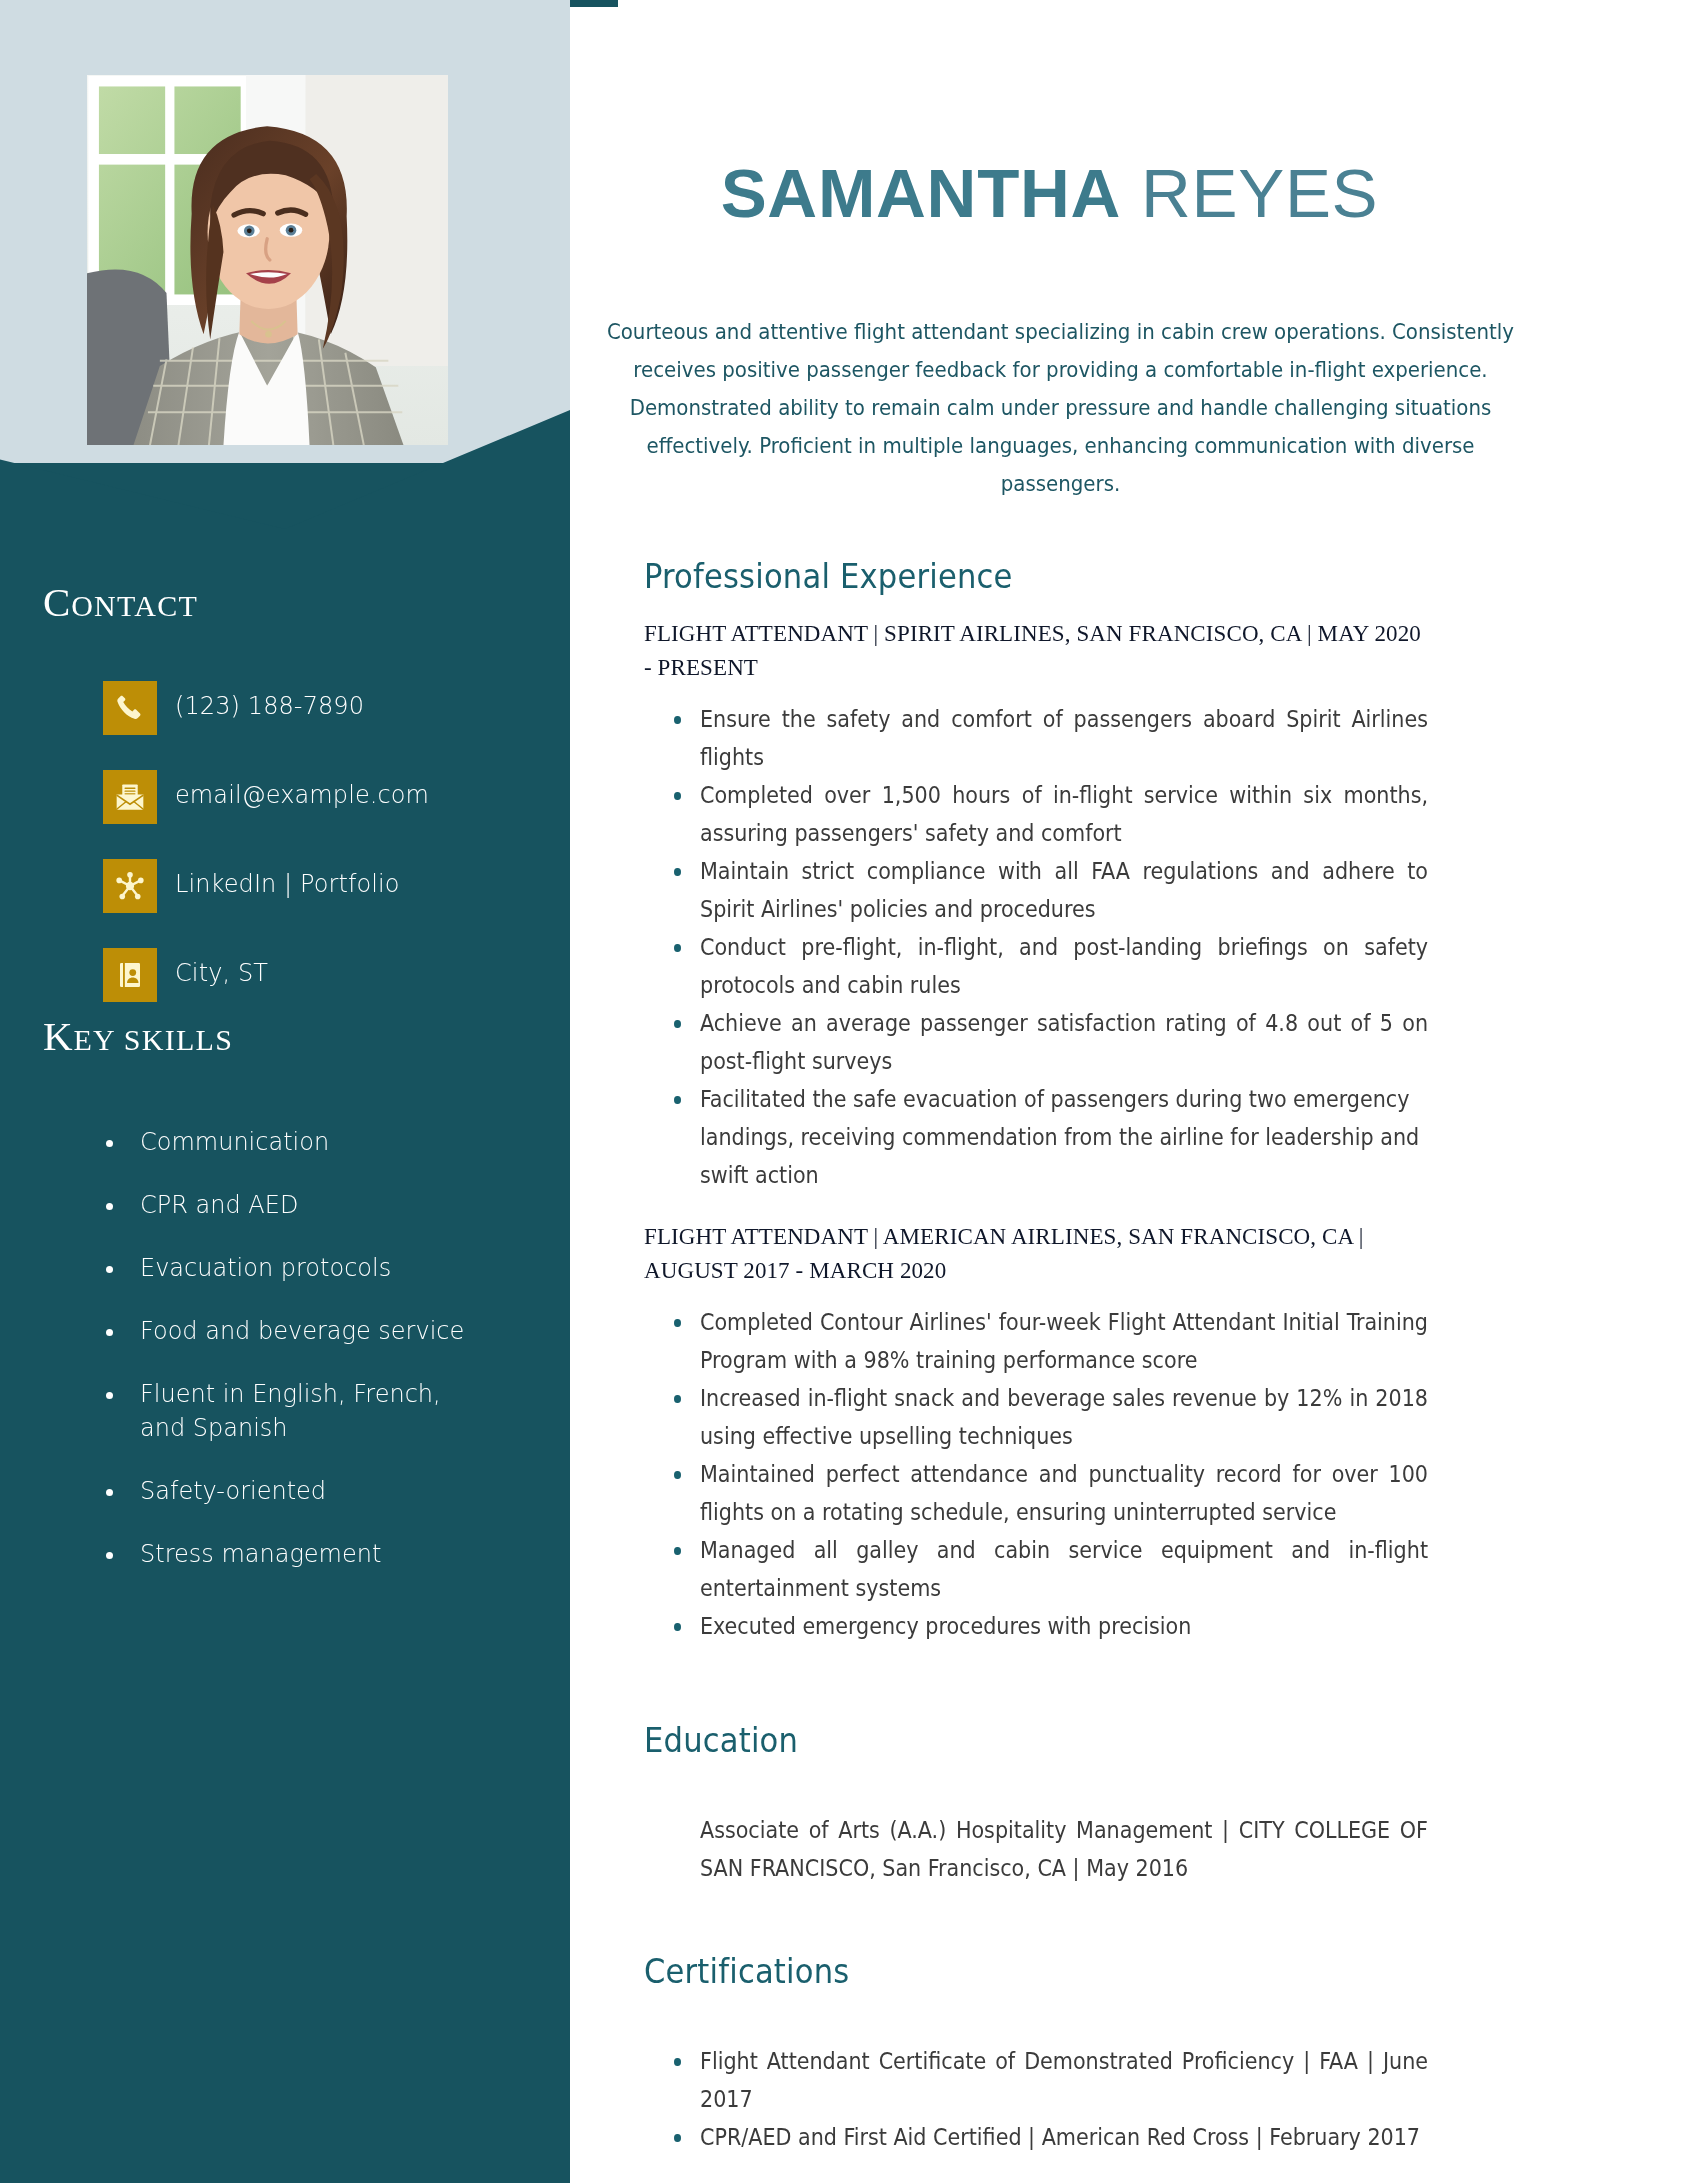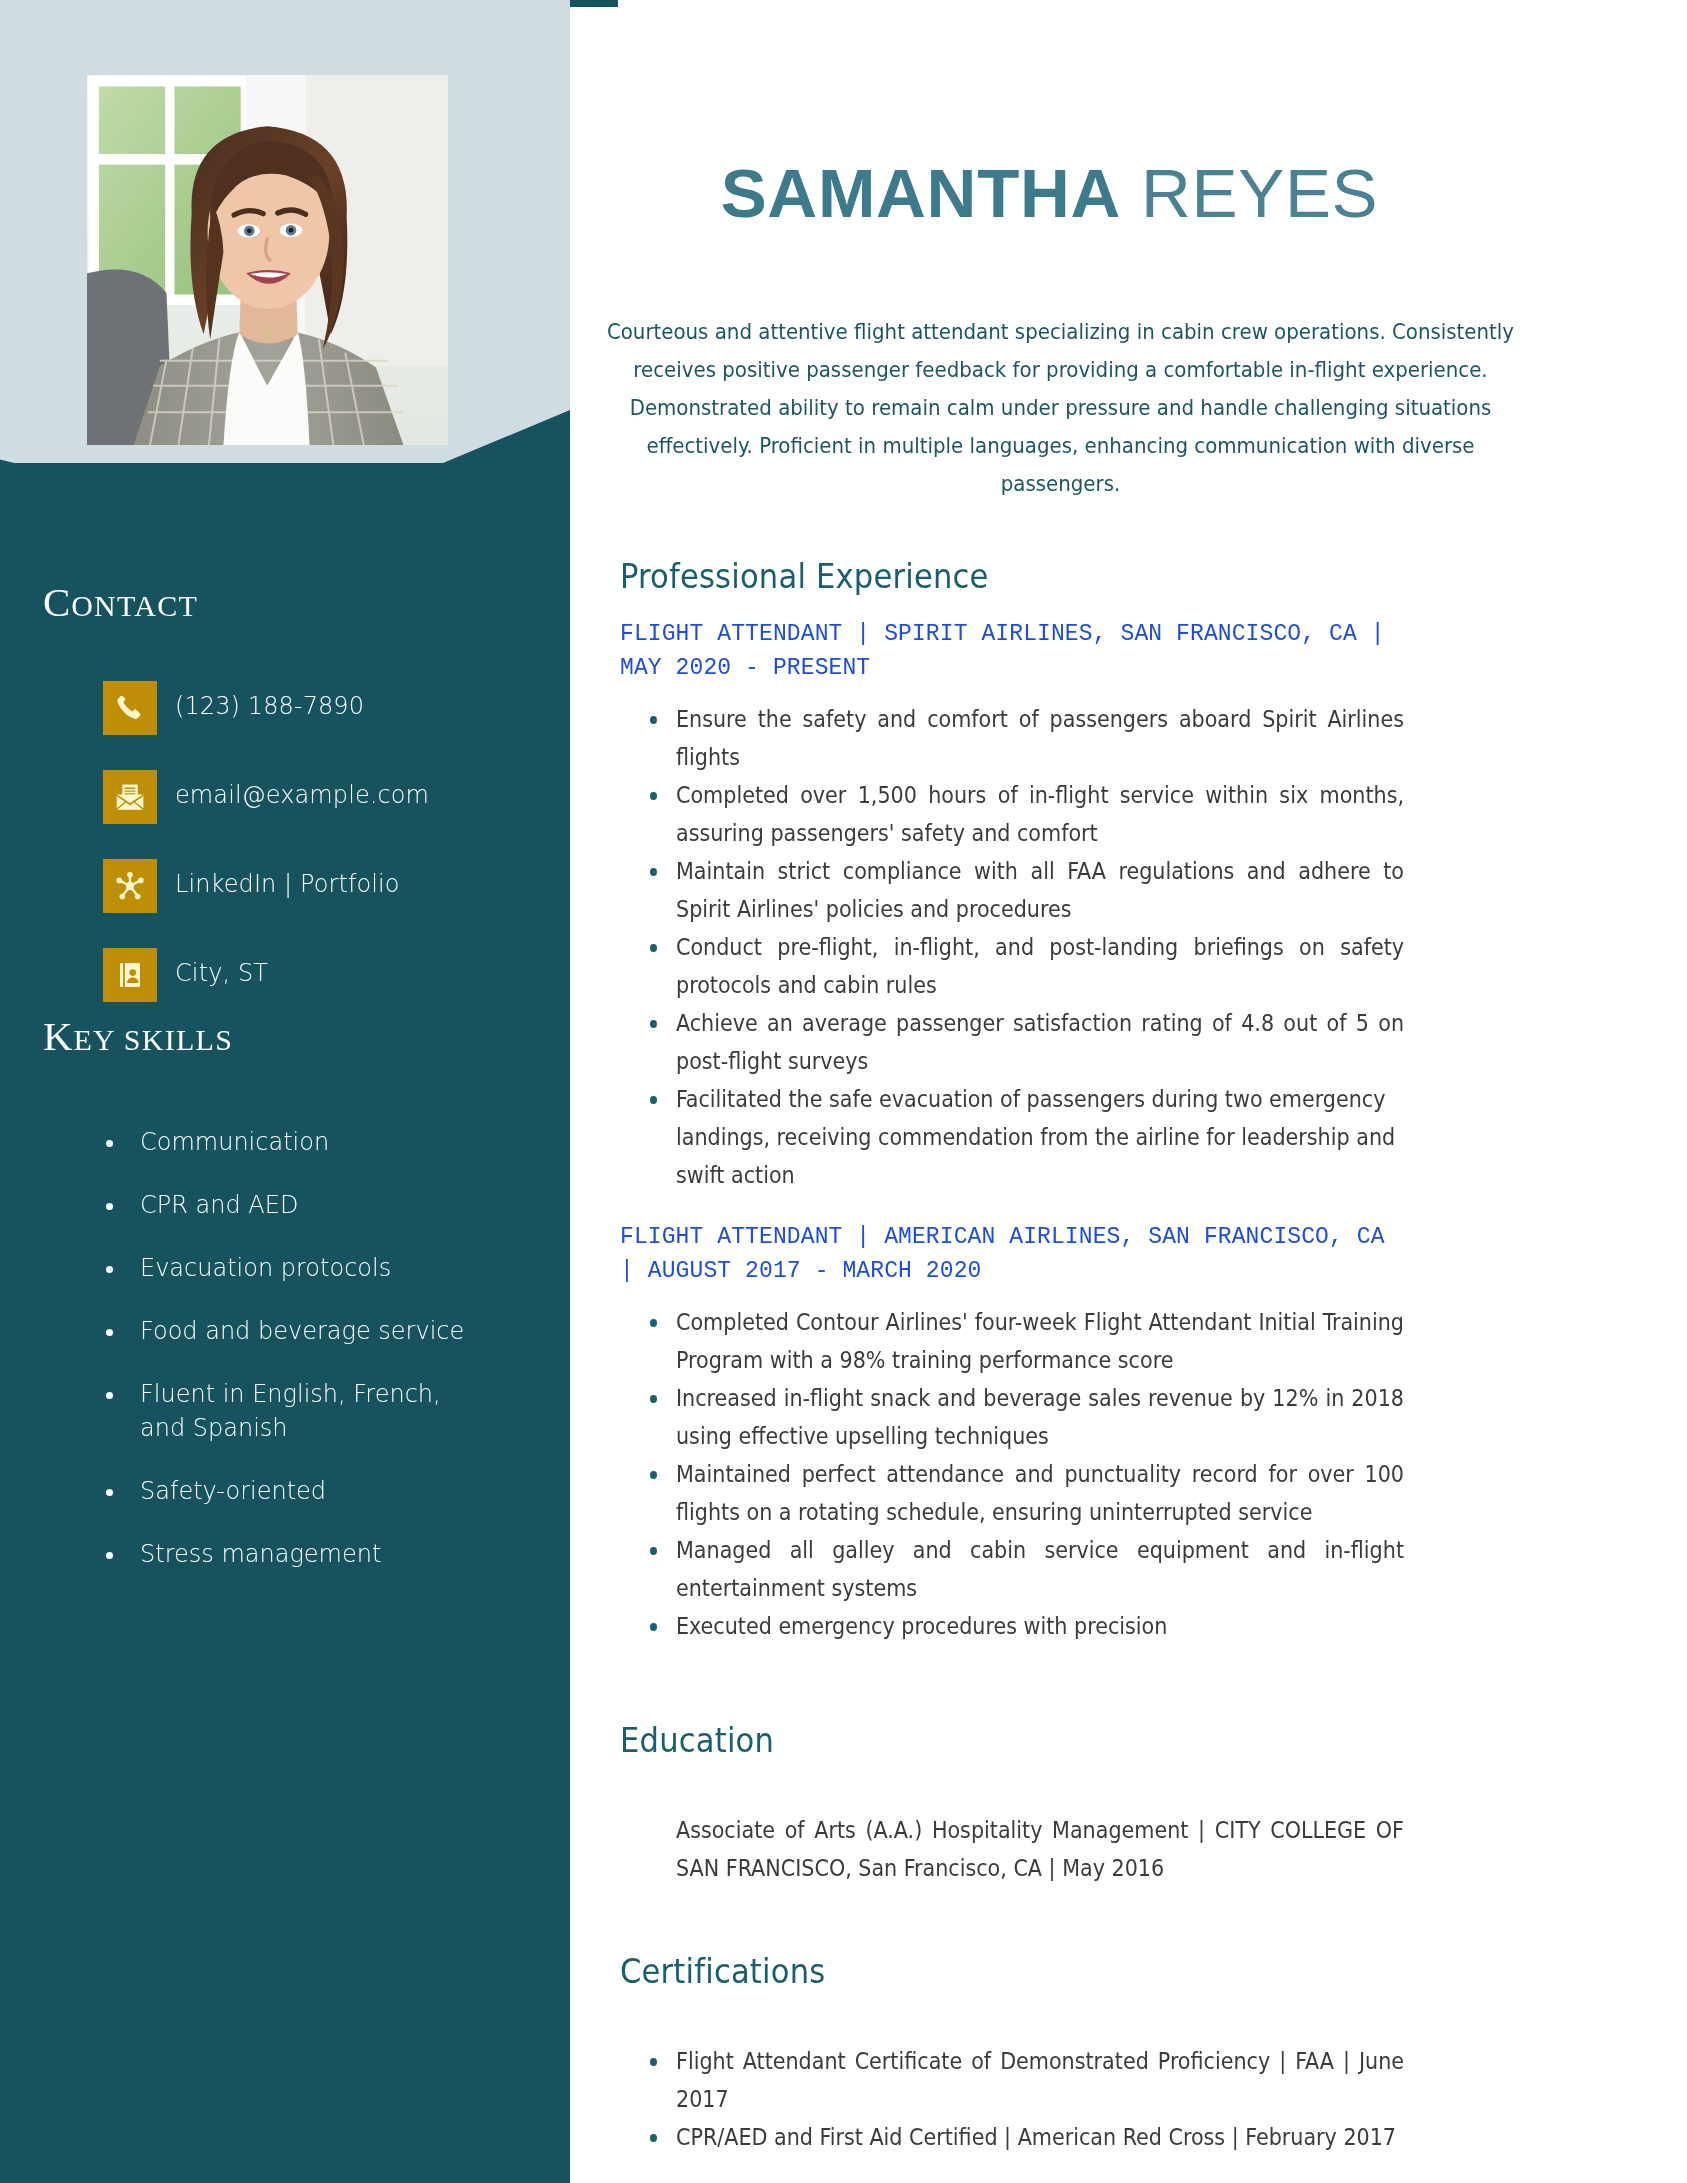--- a/index.html
+++ b/index.html
@@ -195,40 +195,41 @@
     line-height: 38px;
     color: #1d5663;
     font-stretch: condensed;
   }
 
   .content {
     position: absolute;
     left: 0;
     top: 549px;
     width: 894px;
+    padding-left: 24px;
   }
 
   .section { margin-bottom: 0; }
 
   .section-title {
     font-family: "DejaVu Sans Condensed", "DejaVu Sans", sans-serif;
     font-size: 34px;
     font-weight: 400;
     color: #1a5f6d;
     margin: 0 0 21px 0;
     padding-left: 50px;
     letter-spacing: 0.2px;
     font-stretch: condensed;
   }
 
   .job-title {
-    font-family: Liberation Mono, monospace;
+    font-family: Liberation Serif, serif;
     font-size: 23px;
     line-height: 34px;
-    color: #1d4ed8;
+    color: #0f172a;
     padding-left: 50px;
     padding-right: 60px;
     margin-bottom: 14.6px;
     font-stretch: condensed;
     letter-spacing: 0.1px;
   }
 
   ul.bullets {
     margin: 0 0 26.5px 0;
     padding: 0;

